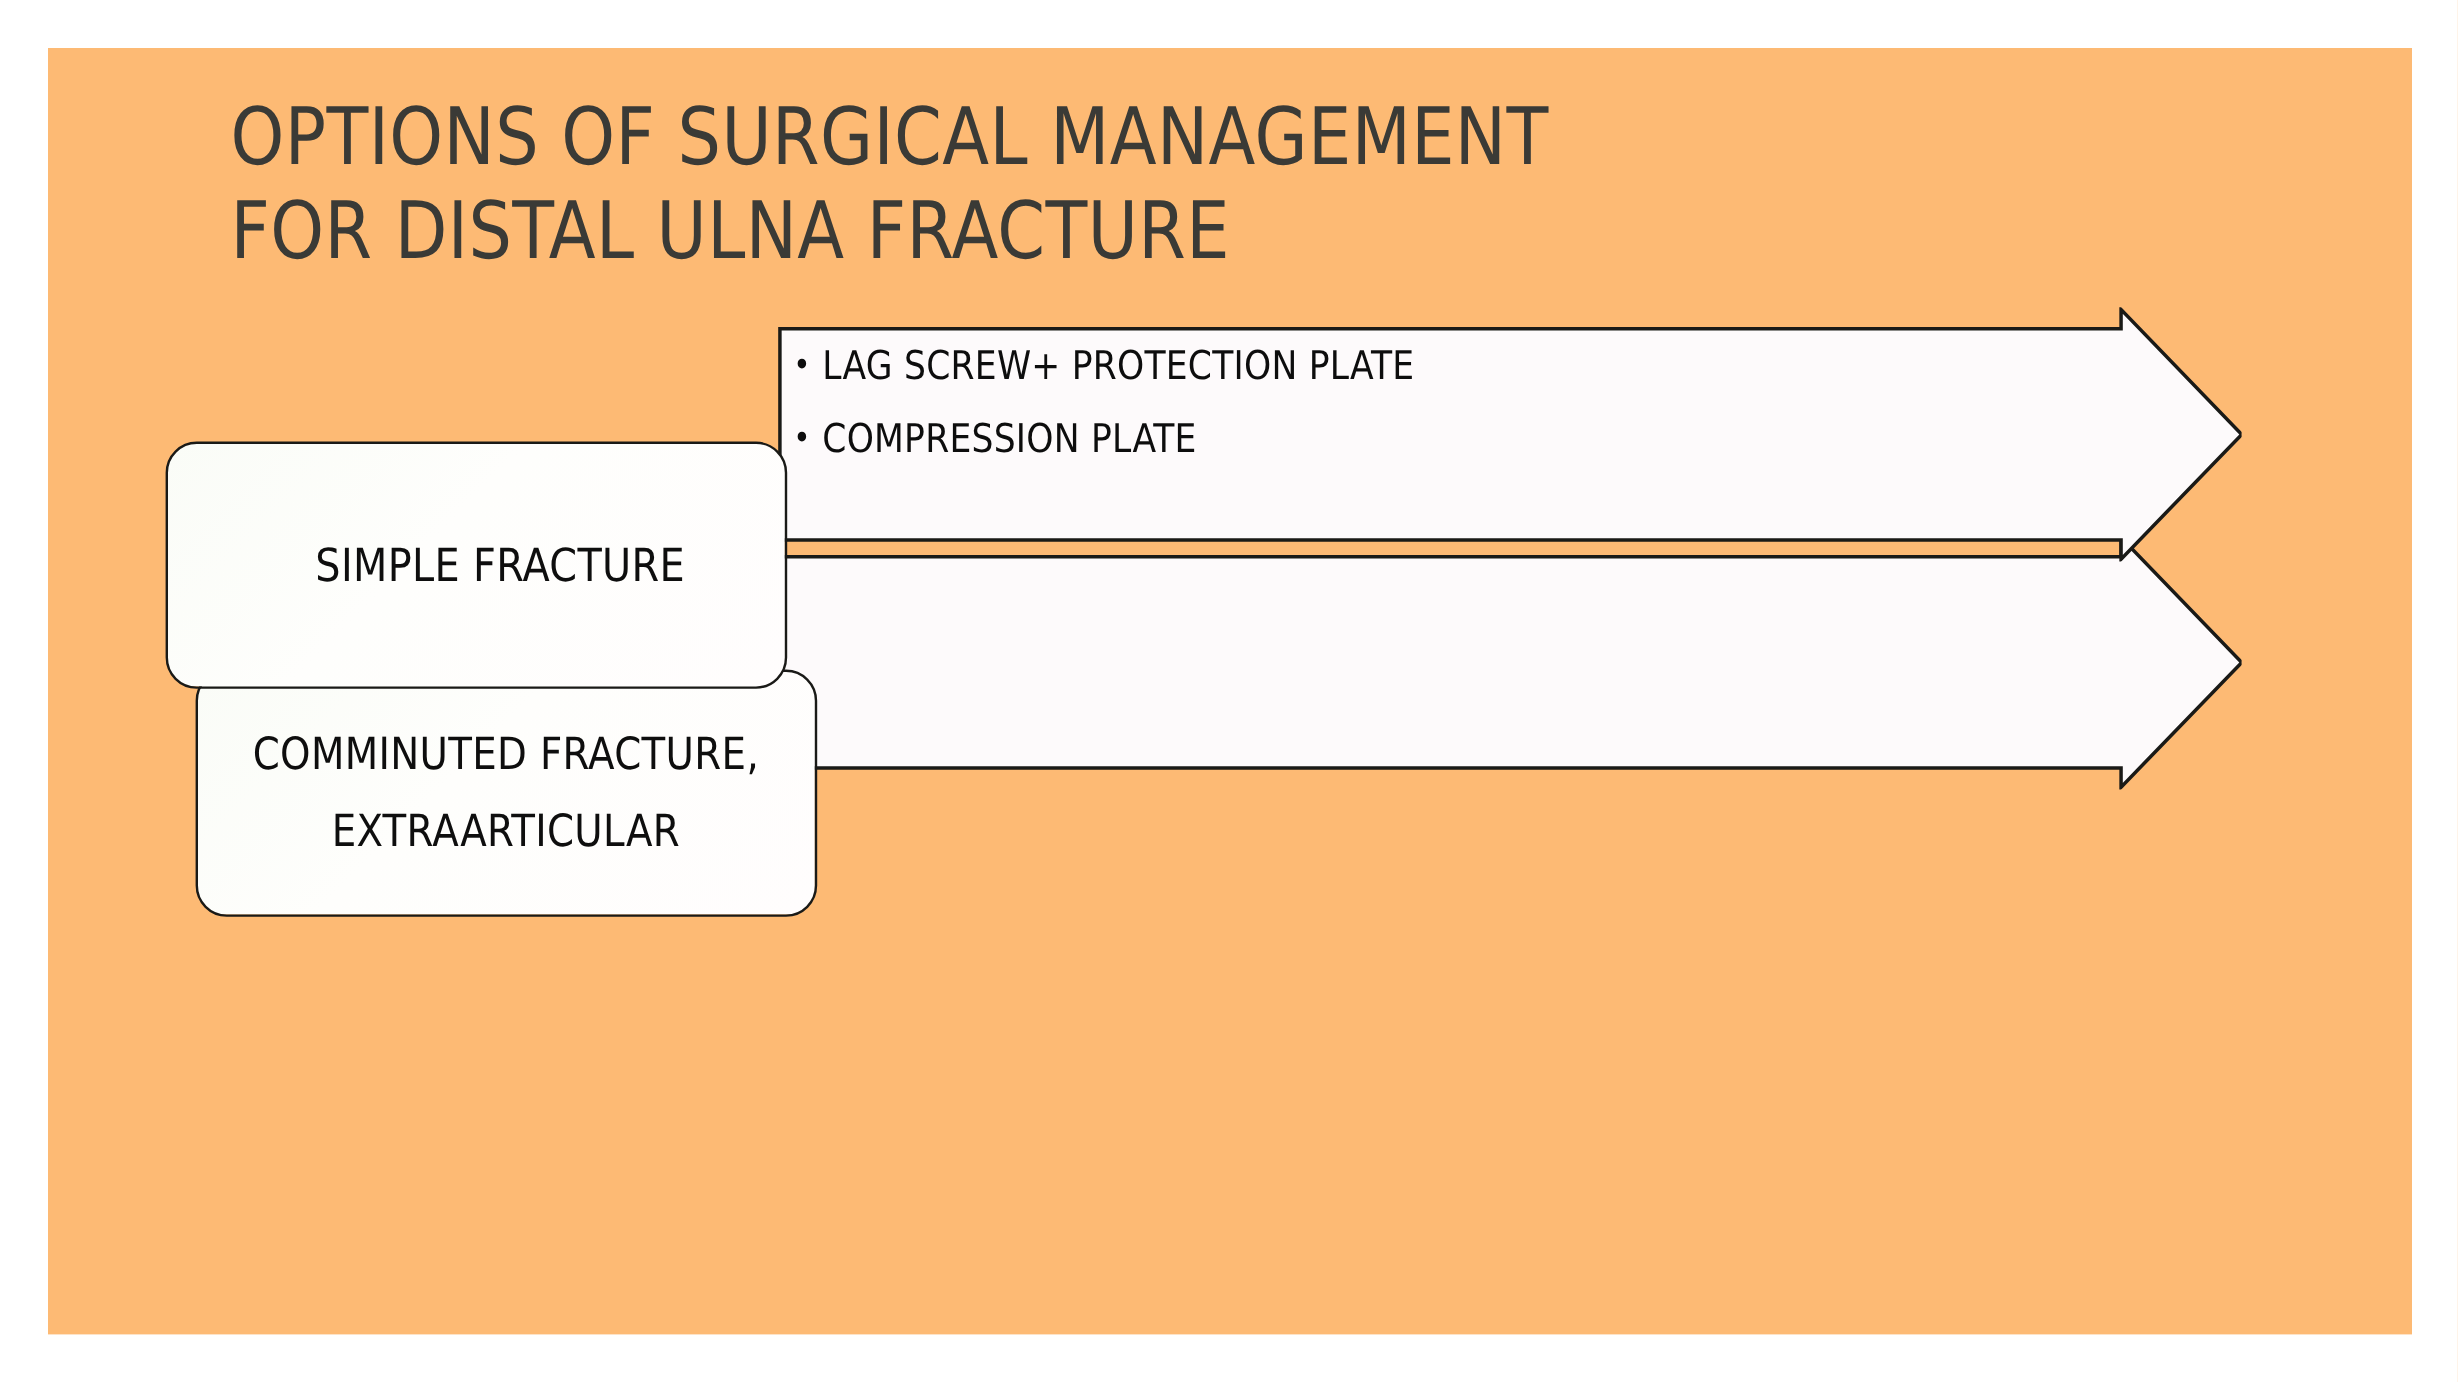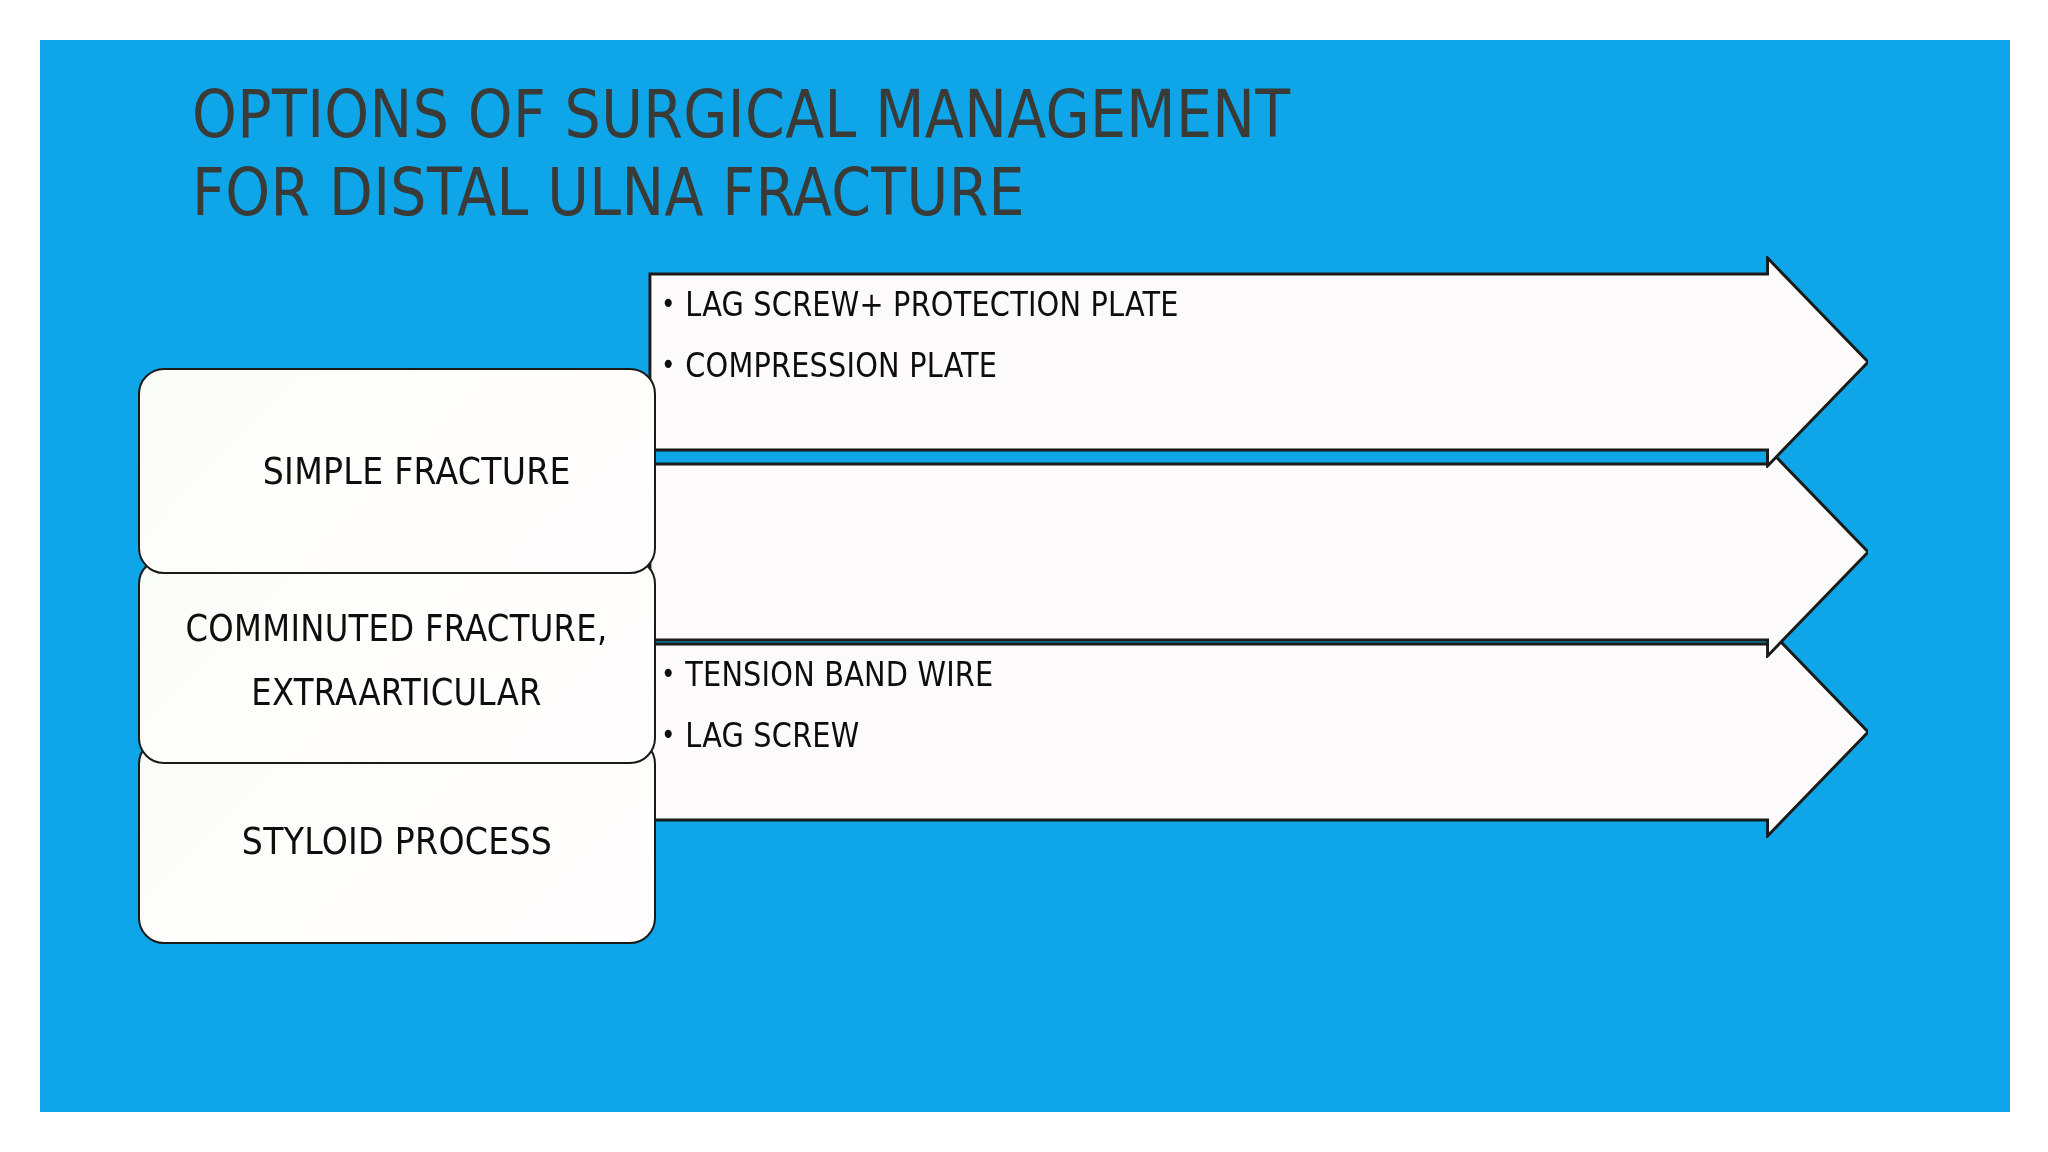--- a/index.html
+++ b/index.html
@@ -15,21 +15,21 @@
     font-family: "Liberation Sans", sans-serif;
   }
 
   
   #slide {
     position: absolute;
     left: 40px;
     top: 40px;
     width: 1970px;
     height: 1072px;
-    background: #0ea5e9;
+    background: #fdba74;
   }
 
   
   #title {
     position: absolute;
     left: 152px;
     top: 36px;
     width: 1600px;
     color: #3A3A36;
     font-family: "DejaVu Sans Condensed", "Liberation Sans Narrow", "Liberation Sans", sans-serif;
@@ -107,21 +107,21 @@
     box-sizing: border-box;
     border: 2.5px solid #1A1A17;
     border-radius: 26px;
     background: linear-gradient(135deg, #FAFCF7 0%, #FEFEFC 42%, #FFFDFD 100%);
     display: flex;
     align-items: center;
     justify-content: center;
     z-index: 5;
   }
   #box-0 { top: 112px; padding-left: 40px; }
-  #box-1 { top: 112px; }
+  #box-1 { top: 112px; margin-left: 25px; }
   #box-2 { top: 112px; }
 
   .cat-label {
     color: #0E0E0E;
     font-family: "DejaVu Sans Condensed", "Liberation Sans Narrow", "Liberation Sans", sans-serif;
     font-size: 38px;
     line-height: 62px;
     text-align: center;
     letter-spacing: 0.3px;
     white-space: pre-line;
@@ -168,31 +168,14 @@
       </svg>
     </div>
 
 
     <div class="cat-box" id="box-1">
       <span class="cat-label two-line">COMMINUTED FRACTURE,
 EXTRAARTICULAR</span>
     </div>
   </div>
 
-  <div class="row" id="row-2">
-
-    <div class="arrow-wrap">
-      <svg viewBox="0 0 1220 212" preserveAspectRatio="none" aria-hidden="true">
-        <polygon points="2,18 1158,18 1158,2 1262,106 1158,210 1158,194 2,194" fill="#FDFAFB" stroke="#1A1A17" stroke-width="3" transform="scale(0.9668,1)"></polygon>
-      </svg>
-    </div>
-
-    <ul class="bullets">
-      <li class="b1">TENSION BAND WIRE</li>
-      <li class="b2">LAG SCREW</li>
-    </ul>
-
-    <div class="cat-box" id="box-2">
-      <span class="cat-label">STYLOID PROCESS</span>
-    </div>
-  </div>
 
 </div>
 
 </body></html>

